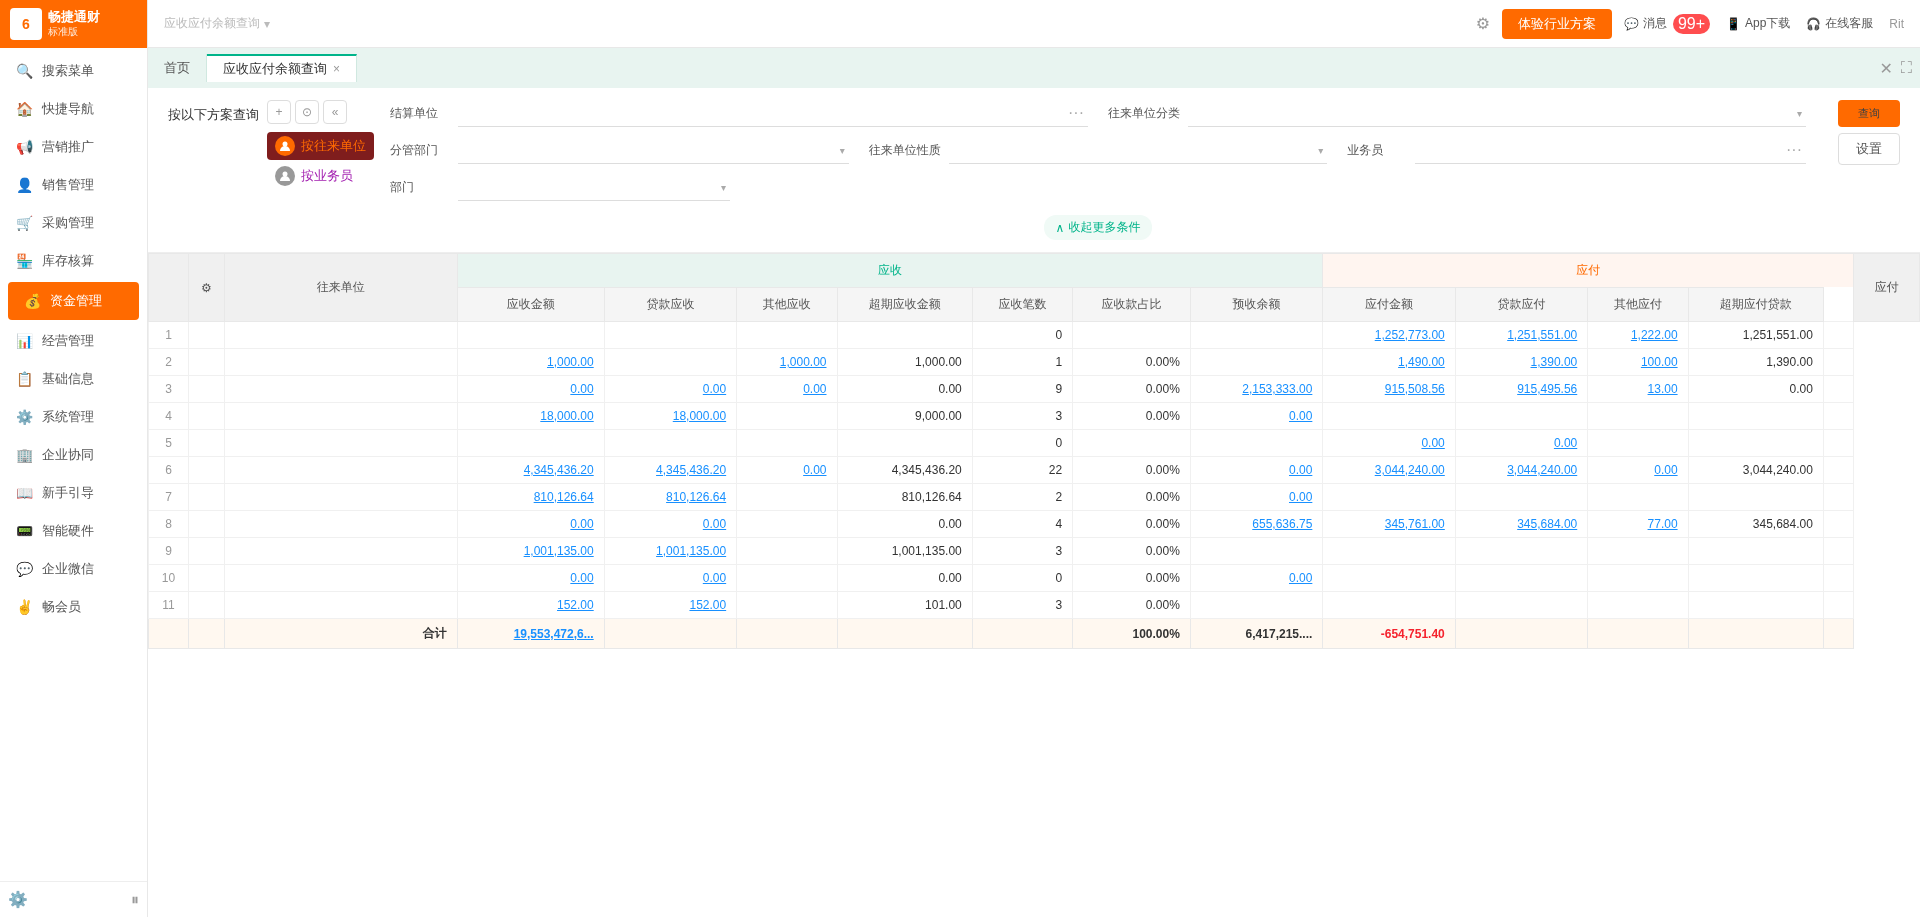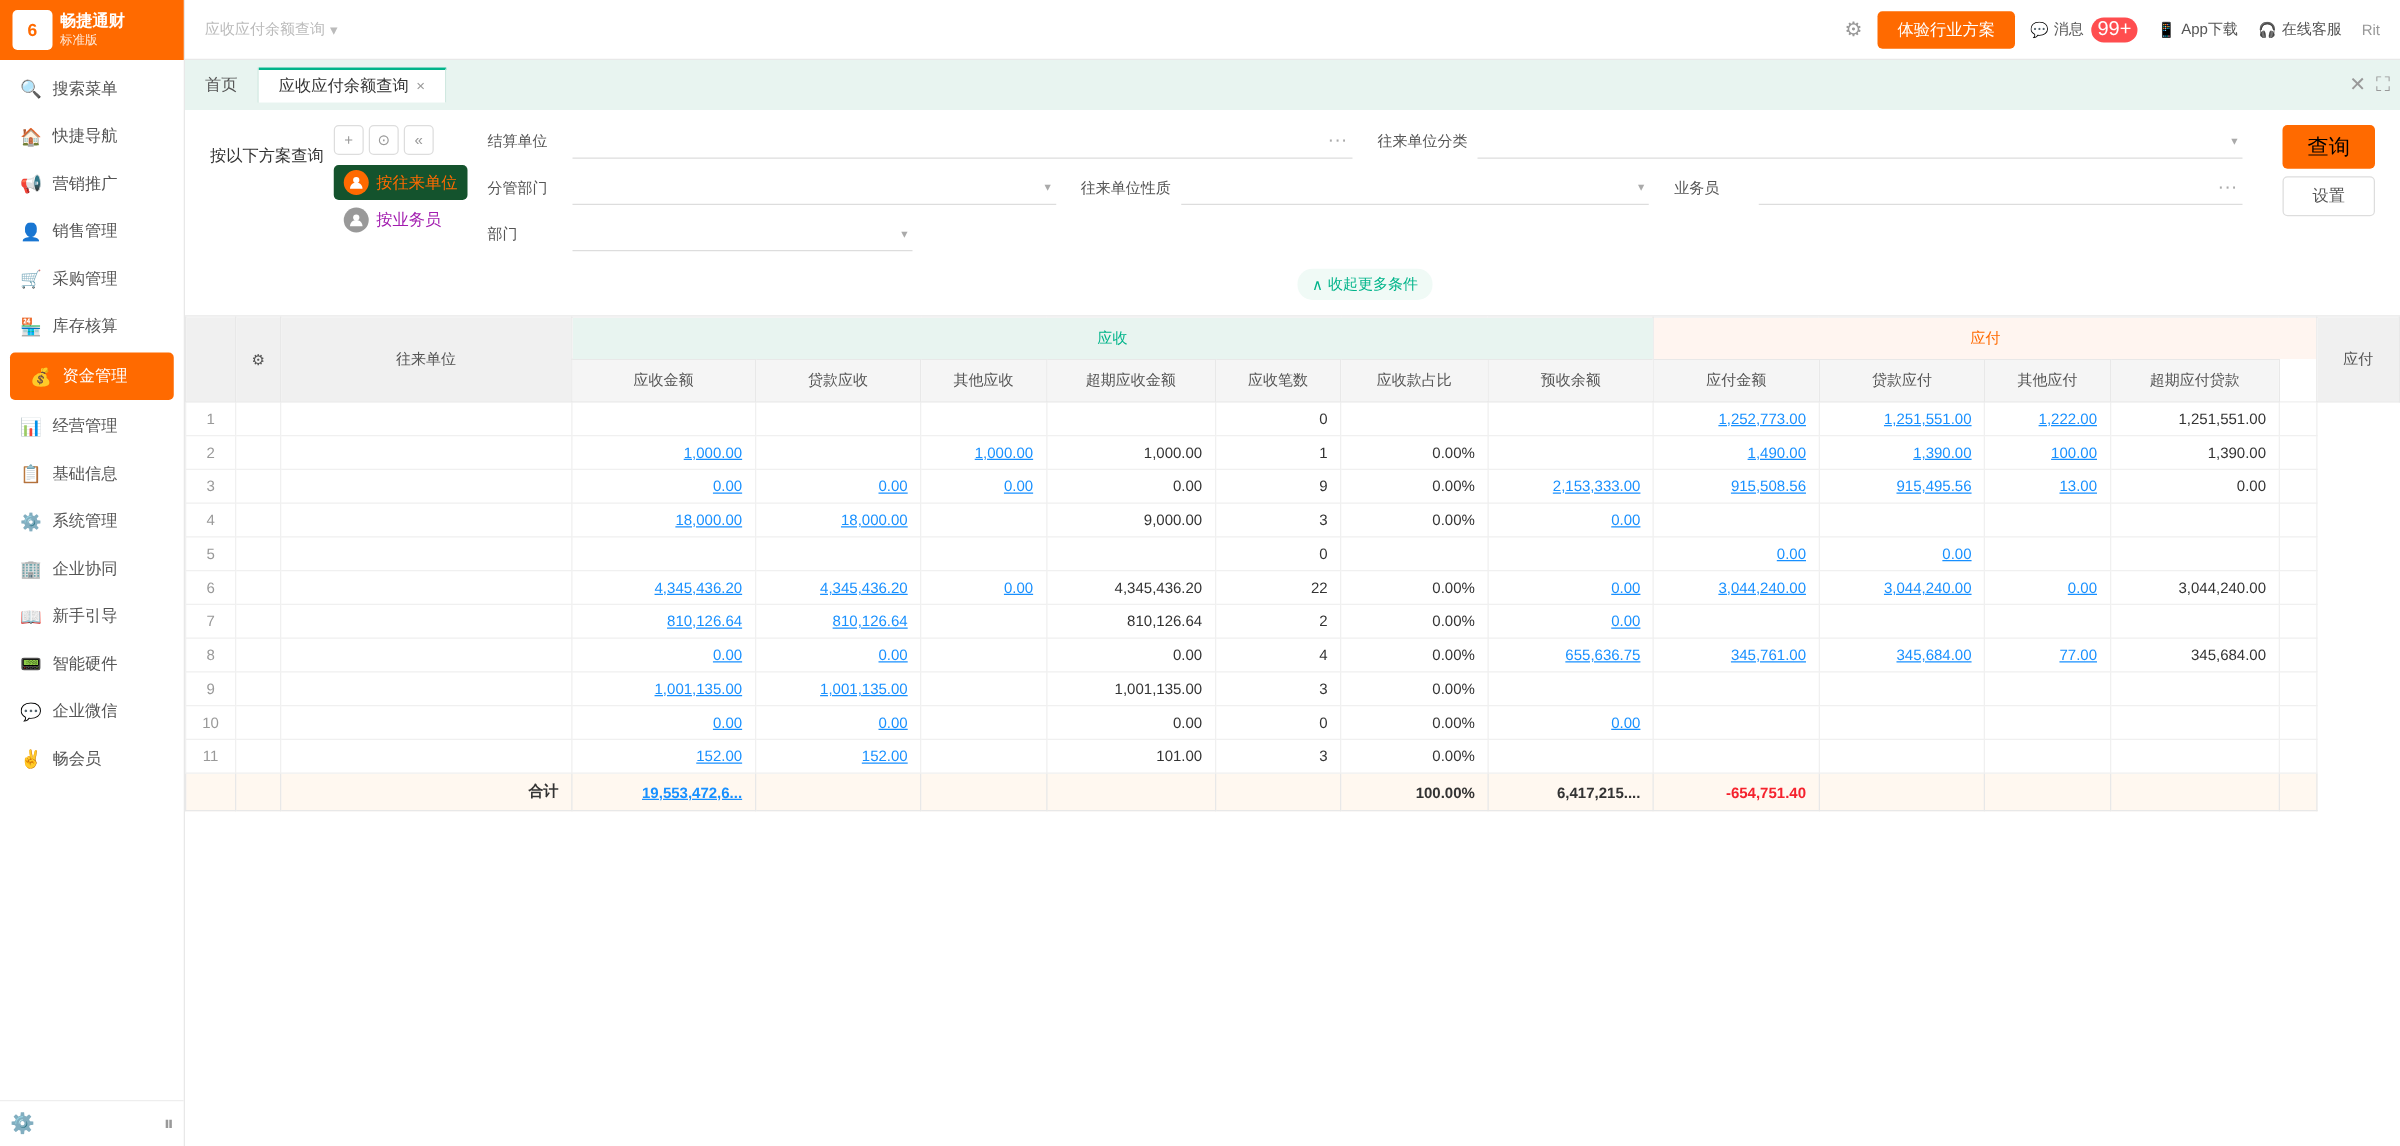--- a/index.html
+++ b/index.html
@@ -89,25 +89,25 @@
     .page-action-btn {
       display: flex; align-items: center; gap: 4px; color: #00b48a;
       cursor: pointer; font-size: 13px; background: none; border: none; font-family: inherit;
     }
 
     
     .filter-panel {
       background: #fff; padding: 12px 20px; border-bottom: 1px solid #eee;
     }
     .filter-left { display: flex; align-items: flex-start; gap: 8px; }
-    .filter-label { font-size: 13px; color: #333; white-space: nowrap; margin-top: 16px; }
+    .filter-label { font-size: 13px; color: #333; white-space: nowrap; margin-top: 6px; }
     .filter-tab-item {
       display: flex; align-items: center; gap: 6px; cursor: pointer; padding: 4px 8px; border-radius: 4px;
     }
-    .filter-tab-item.active { background: #14532d; }
+    .filter-tab-item.active { background: #7f1d1d; }
     .filter-tab-icon {
       width: 20px; height: 20px; border-radius: 50%; background: #ff6a00;
       display: flex; align-items: center; justify-content: center; color: #fff; font-size: 10px;
     }
     .filter-tab-icon.gray { background: #999; }
     .filter-tab-label { font-size: 13px; color: #ff6a00; }
     .filter-tab-label.gray { color: #a21caf; }
     .filter-icon-btn { width: 24px; height: 24px; border: 1px solid #ddd; border-radius: 4px; display: flex; align-items: center; justify-content: center; cursor: pointer; font-size: 12px; color: #999; }
 
     .filter-fields { flex: 1; display: flex; flex-direction: column; gap: 10px; }
@@ -119,22 +119,22 @@
       font-size: 12px; outline: none; background: transparent; color: #333; min-width: 120px;
     }
     .filter-dots { color: #aaa; font-size: 16px; }
     .filter-chevron { color: #aaa; font-size: 10px; }
     .collapse-btn {
       display: flex; align-items: center; justify-content: center; gap: 4px;
       color: #00b48a; font-size: 12px; cursor: pointer; padding: 4px 12px;
       background: #f0faf6; border-radius: 12px; width: fit-content; margin: 0 auto;
     }
     .query-btn {
-      background: #ff6a00; color: #000000; border: none; border-radius: 4px;
-      padding: 6px 20px; font-size: 17px; cursor: pointer; font-family: inherit;
+      background: #ff6a00; color: #404040; border: none; border-radius: 4px;
+      padding: 6px 20px; font-size: 11px; cursor: pointer; font-family: inherit;
     }
     .set-btn {
       background: #fff; color: #555; border: 1px solid #ddd; border-radius: 4px;
       padding: 6px 16px; font-size: 13px; cursor: pointer; font-family: inherit;
     }
 
     
     .table-container {
       flex: 1; overflow: auto; background: #fff; margin: 0; position: relative;
     }

